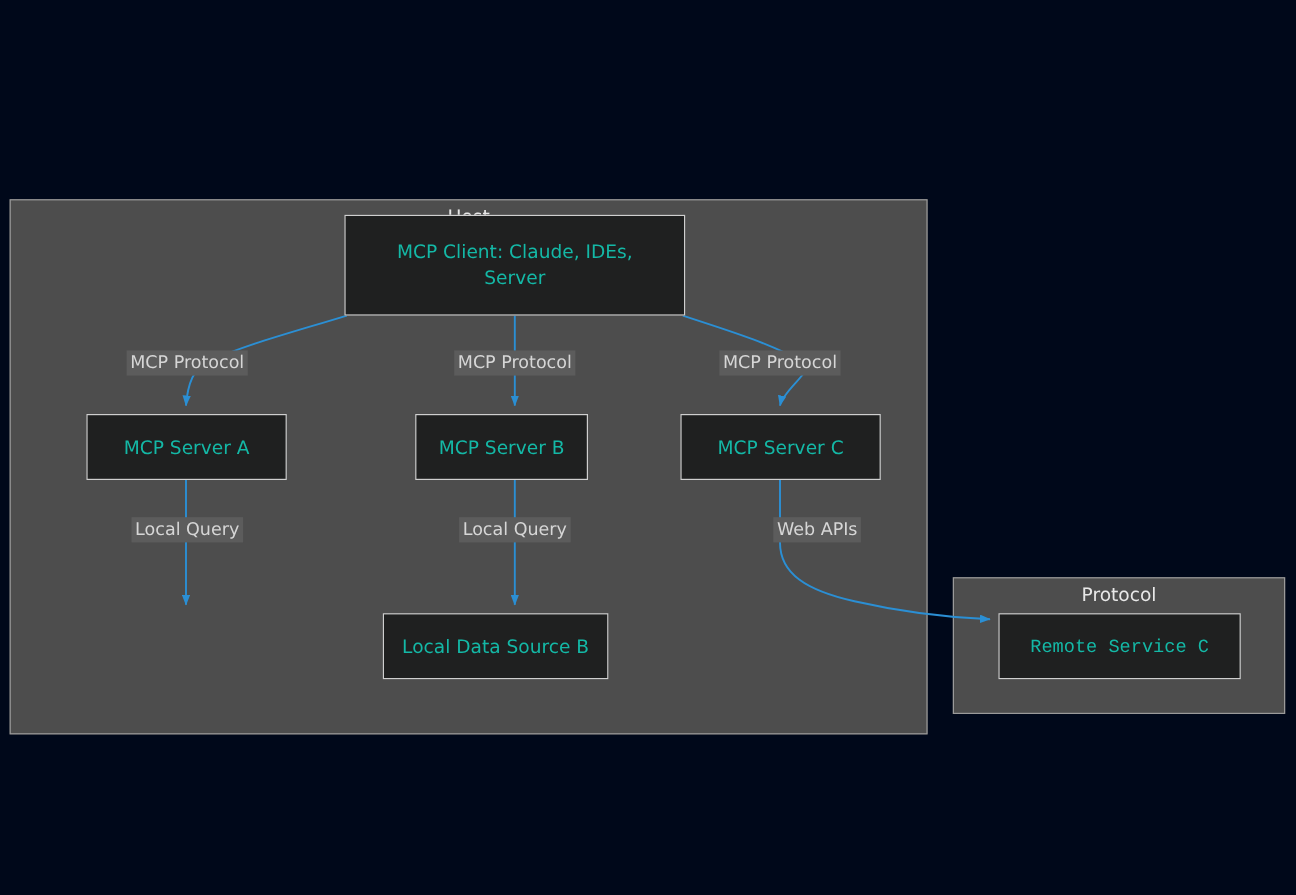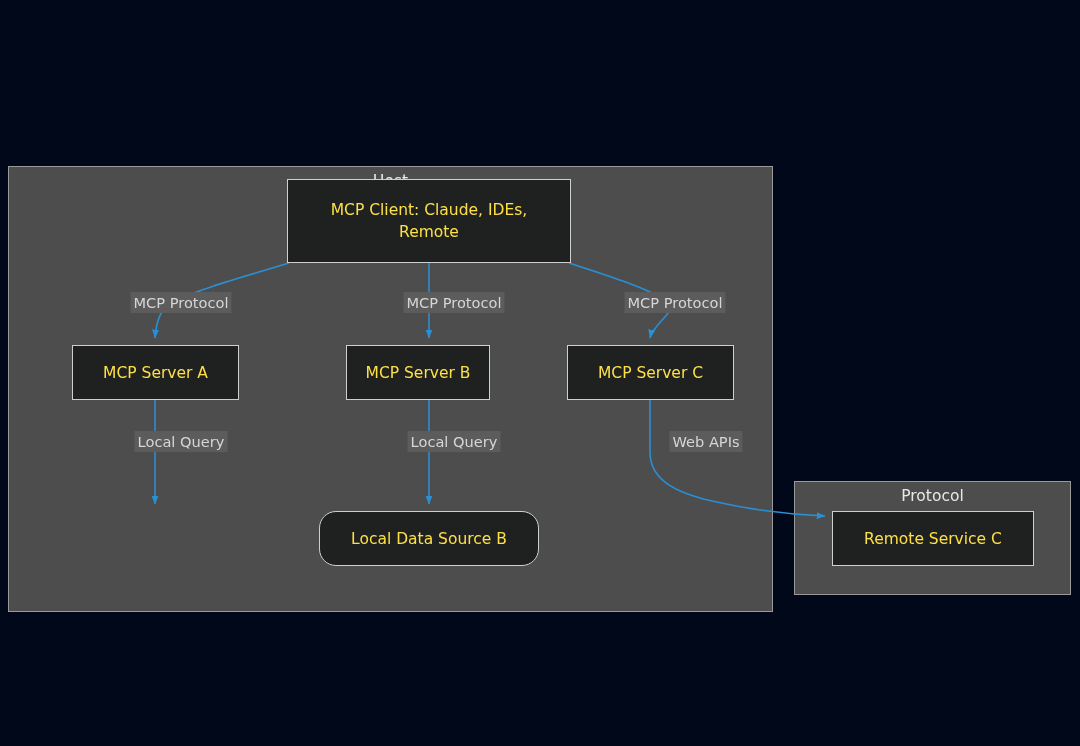--- a/index.html
+++ b/index.html
@@ -45,37 +45,36 @@
   
   .node {
     position: absolute;
     background: #1f2020;
     border: 1.3px solid #cfcfcf;
     box-sizing: border-box;
     display: flex;
     align-items: center;
     justify-content: center;
     text-align: center;
-    color: #fde047;
+    color: #14b8a6;
     font-size: 15.5px;
     line-height: 22px;
     padding: 2px 10px;
   }
   
   .edge-label {
     position: absolute;
     background: #5c5c5c;
     color: #d6d6d6;
     font-size: 14.6px;
     line-height: 19px;
     padding: 1px 3px;
     white-space: nowrap;
     transform: translateX(-50%);
     box-sizing: border-box;
-    margin-left: 25px;
   }
 </style>
 </head>
 <body>
 
 <div id="canvas">
 
   <div class="cluster" style="left:8px; top:150px; width:765px; height:446px;margin-top:16px;">
     <div class="cluster-title">Host</div>
   </div>
@@ -99,41 +98,41 @@
 
     <path d="M 155,400 L 155,504" fill="none" stroke="#2b8fd4" stroke-width="1.6" marker-end="url(#arrowhead)"></path>
 
     <path d="M 429,400 L 429,504" fill="none" stroke="#2b8fd4" stroke-width="1.6" marker-end="url(#arrowhead)"></path>
 
     <path d="M 650,400 L 650,452 C 650,478 672,492 712,501 C 760,512 800,515 825,516" fill="none" stroke="#2b8fd4" stroke-width="1.6" marker-end="url(#arrowhead)"></path>
   </svg>
 
   <div class="node" style="left:287px; top:179px; width:284px; height:84px; flex-direction:column;">
     <span>MCP Client: Claude, IDEs,</span>
-    <span>Remote</span>
+    <span>Server</span>
   </div>
 
   <div class="node" style="left:72px; top:345px; width:167px; height:55px;align-items:center;">
     <span>MCP Server A</span>
   </div>
 
   <div class="node" style="left:346px; top:345px; width:144px; height:55px;">
     <span>MCP Server B</span>
   </div>
 
   <div class="node" style="left:567px; top:345px; width:167px; height:55px;justify-content:center;">
     <span>MCP Server C</span>
   </div>
 
 
-  <div class="node" style="left:319px; top:511px; width:220px; height:55px;border-radius:17px;">
+  <div class="node" style="left:319px; top:511px; width:188px; height:55px;">
     <span>Local Data Source B</span>
   </div>
 
-  <div class="node" style="left:832px; top:511px; width:202px; height:55px;">
+  <div class="node" style="left:832px; top:511px; width:202px; height:55px;font-family:Liberation Mono, monospace;">
     <span>Remote Service C</span>
   </div>
 
   <div class="edge-label" style="left:156px; top:292px;">MCP Protocol</div>
 
   <div class="edge-label" style="left:429px; top:292px;">MCP Protocol</div>
 
   <div class="edge-label" style="left:650px; top:292px;">MCP Protocol</div>
 
   <div class="edge-label" style="left:156px; top:431px;">Local Query</div>

